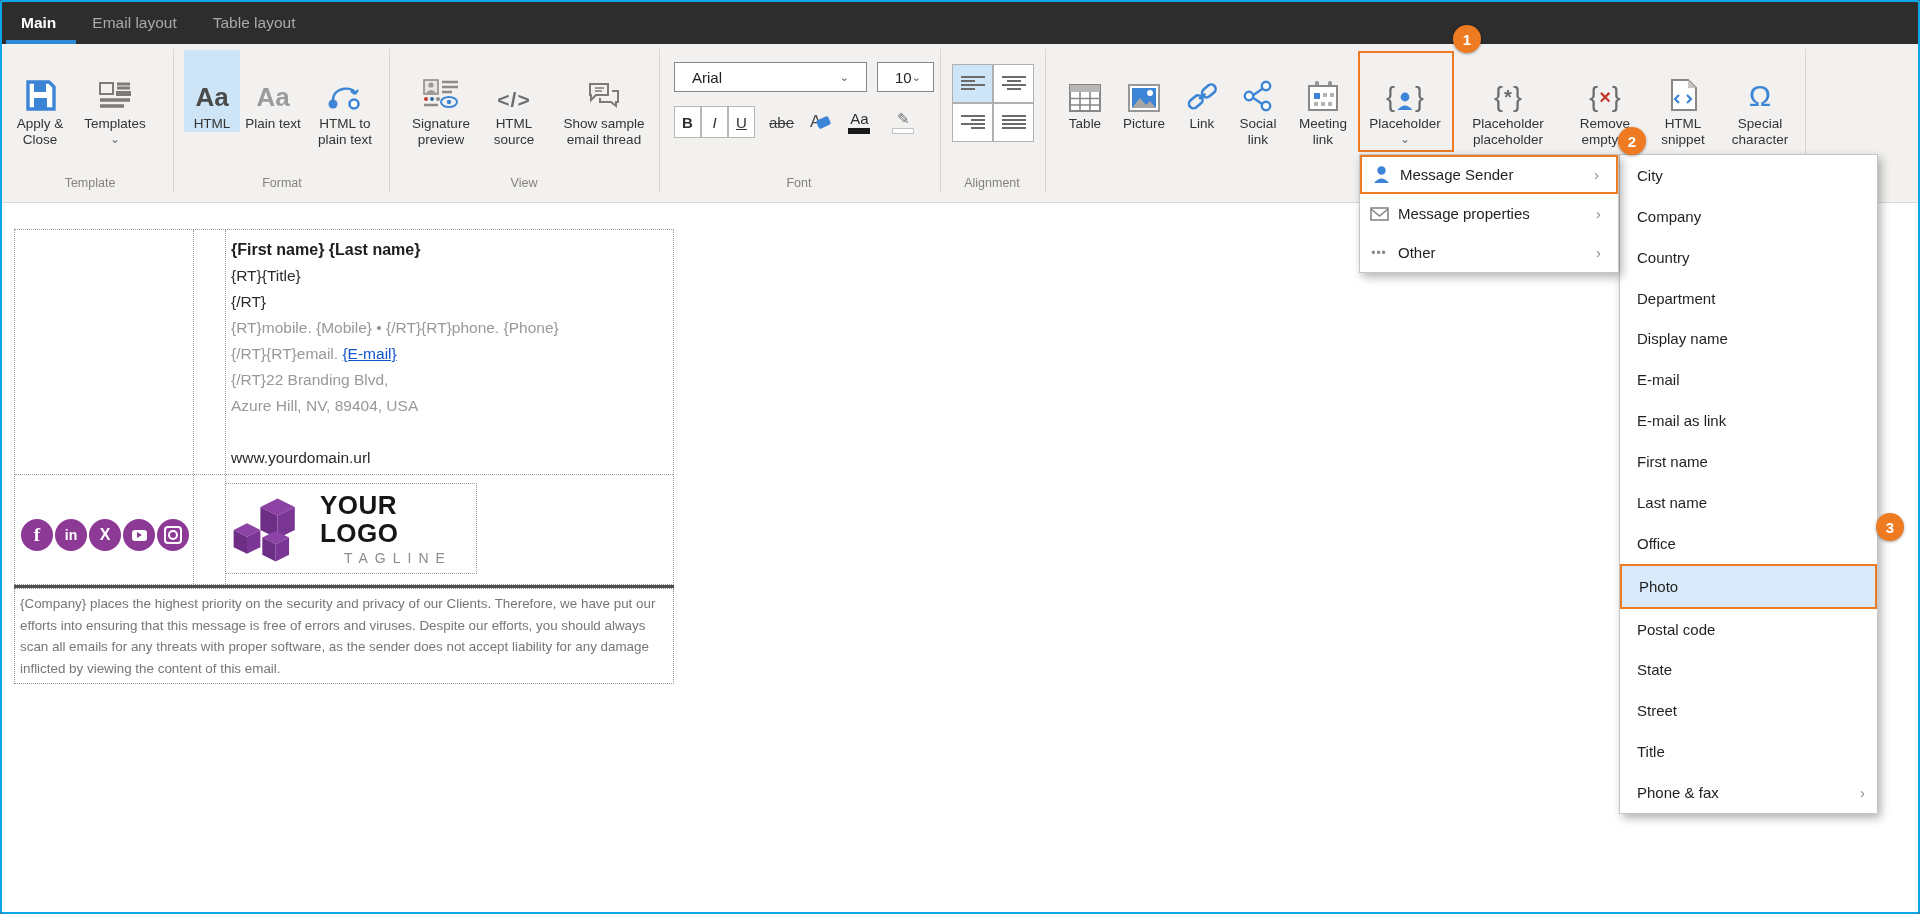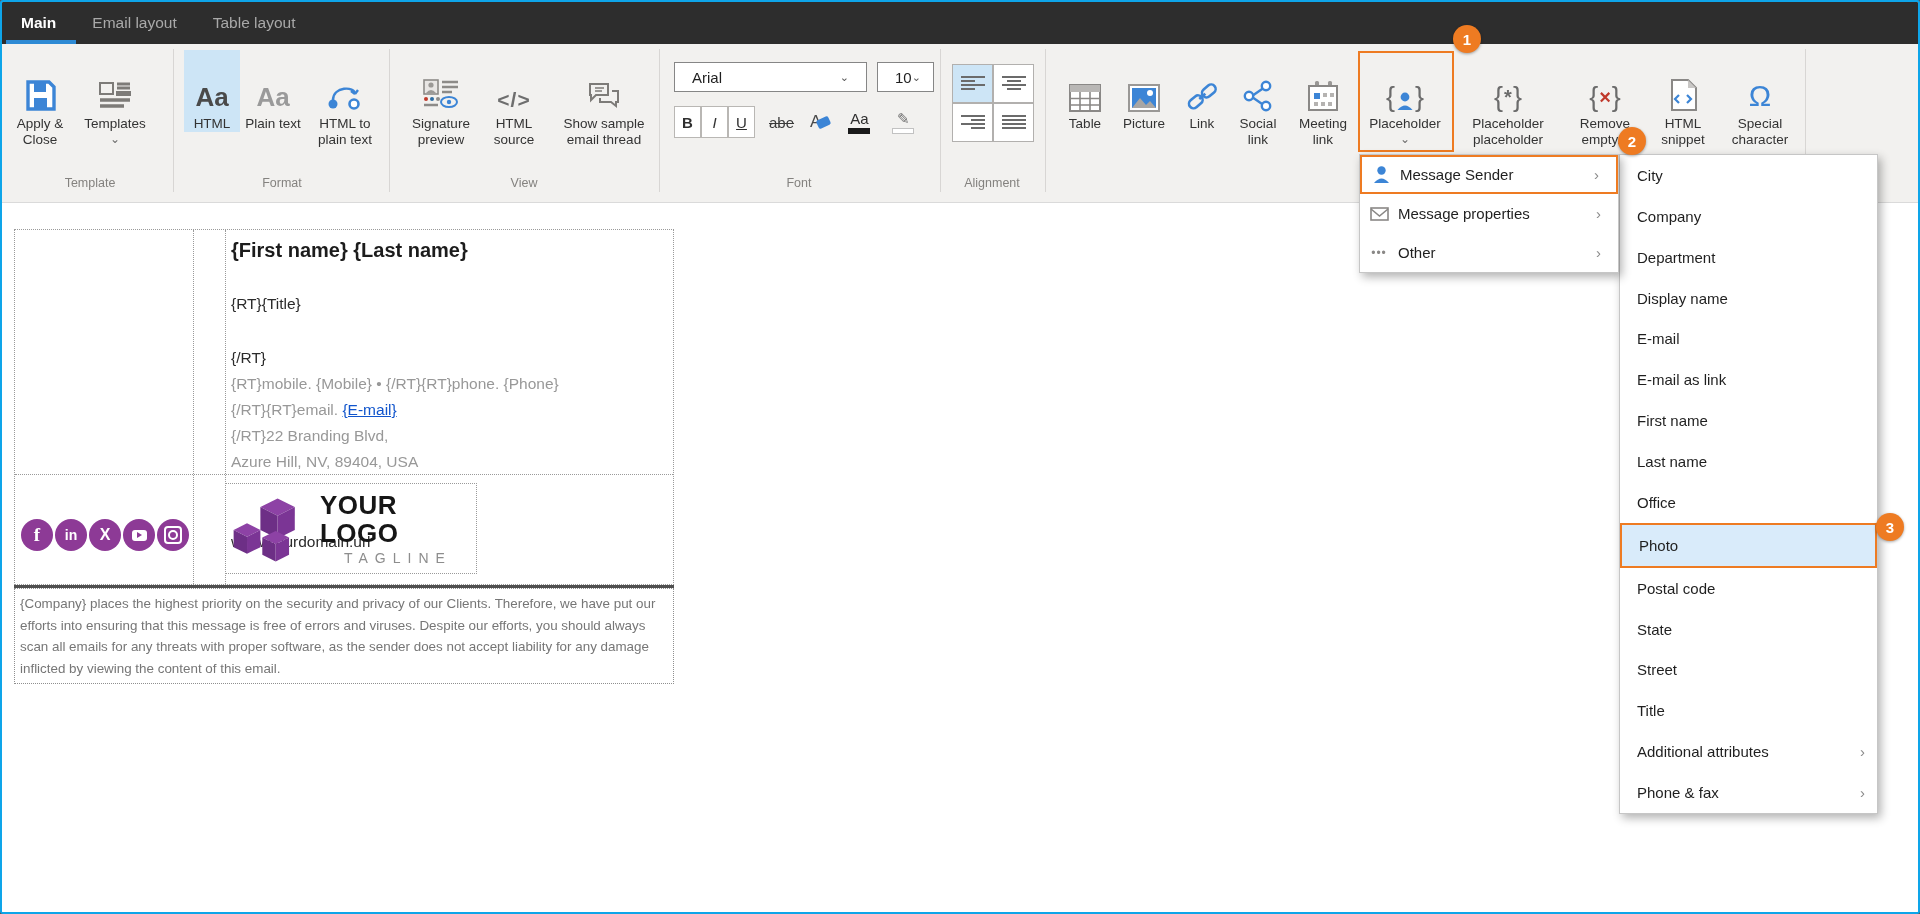--- a/index.html
+++ b/index.html
@@ -62,23 +62,23 @@
   
   .badge{position:absolute;width:28px;height:28px;border-radius:50%;background:#ee7b22;color:#fff;
     font-size:15px;font-weight:bold;display:flex;align-items:center;justify-content:center;
     z-index:60;box-shadow:0 1px 3px rgba(0,0,0,.35);}
   
   .canvas{position:absolute;left:0;top:201px;width:100%;height:709px;background:#fff;}
   .sig-table{position:absolute;left:12px;top:26px;width:660px;height:356px;border:1px dotted #9a9a9a;box-sizing:border-box;}
   .vline{position:absolute;top:0;width:0;height:100%;border-left:1px dotted #9a9a9a;}
   .hline{position:absolute;left:0;width:100%;height:0;border-top:1px dotted #9a9a9a;}
   .sig-text{position:absolute;left:216px;top:7px;width:430px;}
-  .sig-name{font-size:20px;font-weight:bold;color:#1c1c1c;line-height:26px;}
+  .sig-name{font-size:16px;font-weight:bold;color:#1c1c1c;line-height:26px;}
   .sig-line{font-size:15.5px;line-height:26px;}
-  .sig-line.dark{color:#2b2b2b;margin-top:28px;}
+  .sig-line.dark{color:#2b2b2b;}
   .sig-line.gray{color:#989898;}
   .sig-link{color:#1155cc;text-decoration:underline;cursor:pointer;}
   .social-row{position:absolute;left:6px;top:289px;display:flex;gap:2px;}
   .soc{width:32px;height:32px;border-radius:50%;background:#8d3a96;display:flex;align-items:center;justify-content:center;}
   .soc .g{color:#fff;font-weight:bold;font-size:16px;font-family:"Liberation Sans",sans-serif;}
   .yt-box{width:15px;height:11px;background:#fff;border-radius:3px;display:flex;align-items:center;justify-content:center;}
   .yt-tri{width:0;height:0;border-left:5px solid #8d3a96;border-top:3.5px solid transparent;border-bottom:3.5px solid transparent;margin-left:1px;}
   .ig-box{width:14px;height:14px;border:2px solid #fff;border-radius:4px;display:flex;align-items:center;justify-content:center;}
   .ig-circ{width:6px;height:6px;border:2px solid #fff;border-radius:50%;}
   .logo-box{position:absolute;left:210px;top:253px;width:252px;height:91px;border:1px dotted #9a9a9a;box-sizing:border-box;display:flex;align-items:center;}
@@ -466,20 +466,23 @@
   <div class="menu2">
 
       <div class="m2-row">
         <span>City</span>
       </div>
 
       <div class="m2-row">
         <span>Company</span>
       </div>
 
+      <div class="m2-row">
+        <span>Country</span>
+      </div>
 
       <div class="m2-row">
         <span>Department</span>
       </div>
 
       <div class="m2-row">
         <span>Display name</span>
       </div>
 
       <div class="m2-row">
@@ -515,23 +518,20 @@
       </div>
 
       <div class="m2-row">
         <span>Street</span>
       </div>
 
       <div class="m2-row">
         <span>Title</span>
       </div>
 
-      <div class="m2-row submenu">
-        <span>Additional attributes</span>
-      </div>
 
       <div class="m2-row submenu">
         <span>Phone &amp; fax</span>
       </div>
     </div>
 
   <div class="badge" style="left:1451px;top:23px;">1</div>
   <div class="badge" style="left:1616px;top:125px;">2</div>
   <div class="badge" style="left:1874px;top:511px;">3</div>
 

